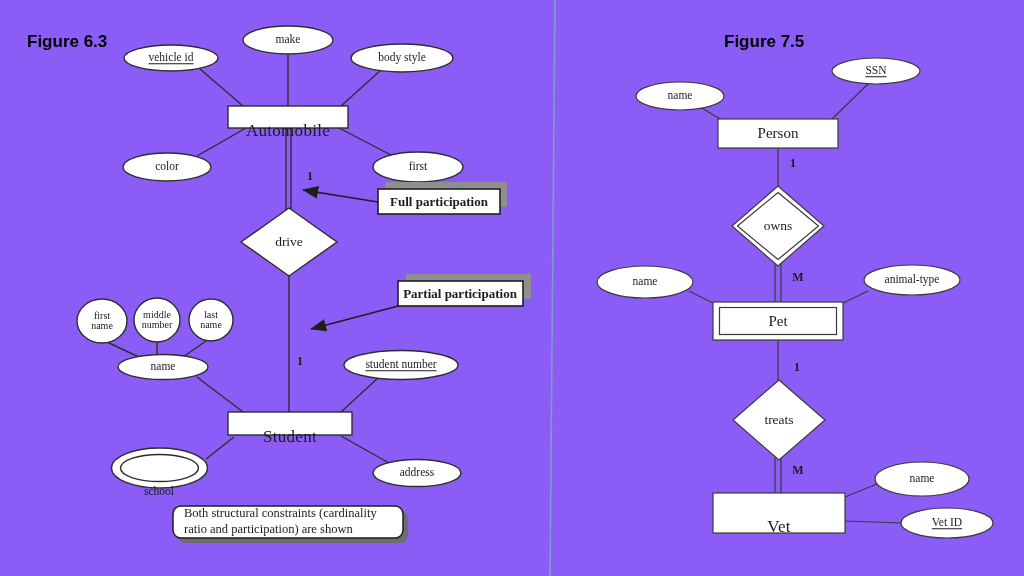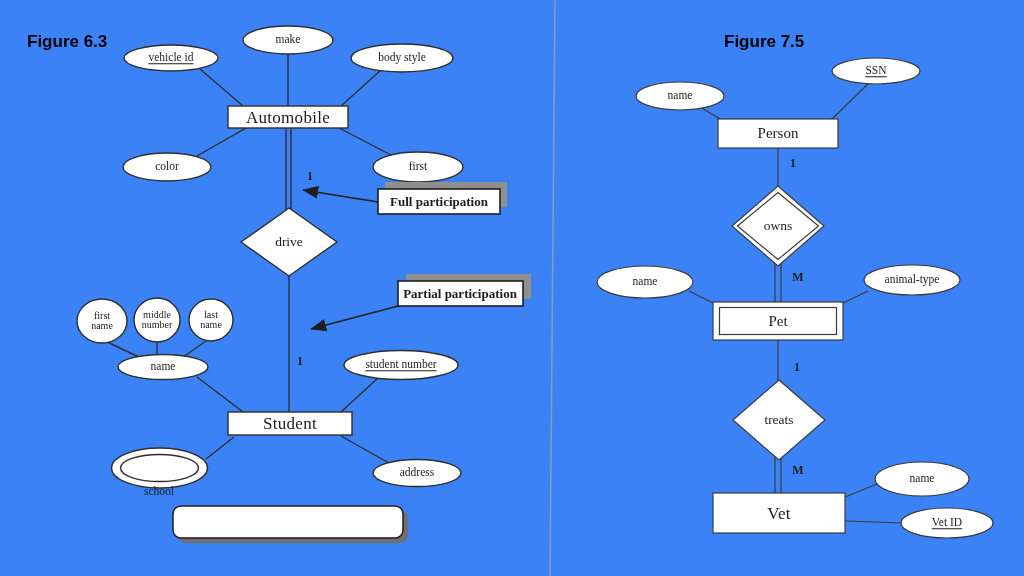--- a/index.html
+++ b/index.html
@@ -1,22 +1,22 @@
 <!DOCTYPE html>
 <html><head>
 <meta charset="utf-8">
 <style>
   html,body{margin:0;padding:0;background:#fff;}
-  .canvas{position:relative;width:1024px;height:576px;background:#3b82f6;overflow:hidden;
+  .canvas{position:relative;width:1024px;height:576px;background:#8b5cf6;overflow:hidden;
           font-family:"Liberation Serif","DejaVu Serif",serif;color:#1c1c1c;}
   .canvas svg{position:absolute;left:0;top:0;}
   .lbl{position:absolute;transform:translate(-50%,-50%);white-space:nowrap;
        font-size:11.5px;line-height:1;z-index:2;}
   .lbl.u{text-decoration:underline;text-underline-offset:2px;}
-  .lbl.entity{font-size:17px;letter-spacing:.3px;}
+  .lbl.entity{font-size:17px;letter-spacing:.3px;margin-top:13px;}
   .lbl.entity-sm{font-size:15px;}
   .lbl.rel{font-size:13.5px;}
   .lbl.card{font-weight:bold;font-size:12px;}
   .lbl.callout{font-weight:bold;font-size:13px;font-family:"Liberation Serif",serif;}
   .lbl.two{font-size:10px;text-align:center;line-height:10px;}
   .lbl.two span{display:block;}
   .fig-title{position:absolute;transform:none;font-family:"Liberation Sans","DejaVu Sans",sans-serif;
              font-weight:700;font-size:17px;color:#000;z-index:2;white-space:nowrap;}
   .note-text{position:absolute;transform:translateY(-50%);font-size:12.5px;line-height:1.25;
              text-align:left;z-index:2;white-space:nowrap;}
@@ -141,20 +141,24 @@
   <span>name</span>
 </div>
 
 <div class="lbl" style="left:163px;top:367px">name</div>
 <div class="lbl card" style="left:300px;top:361px">1</div>
 <div class="lbl u" style="left:401px;top:365px">student number</div>
 <div class="lbl entity" style="left:290px;top:423px">Student</div>
 <div class="lbl" style="left:159px;top:492px">school</div>
 <div class="lbl" style="left:417px;top:473px">address</div>
 
+<div class="note-text" style="left:184px;top:522px">
+  <span>Both structural constraints (cardinality</span>
+  <span>ratio and participation) are shown</span>
+</div>
 
 <div class="fig-title" style="left:724px;top:32px">Figure 7.5</div>
 
 <div class="lbl" style="left:680px;top:96px">name</div>
 <div class="lbl u" style="left:876px;top:71px">SSN</div>
 <div class="lbl entity-sm" style="left:778px;top:133px">Person</div>
 <div class="lbl card" style="left:793px;top:163px">1</div>
 <div class="lbl rel" style="left:778px;top:226px">owns</div>
 <div class="lbl card" style="left:798px;top:277px">M</div>
 <div class="lbl" style="left:645px;top:282px">name</div>

